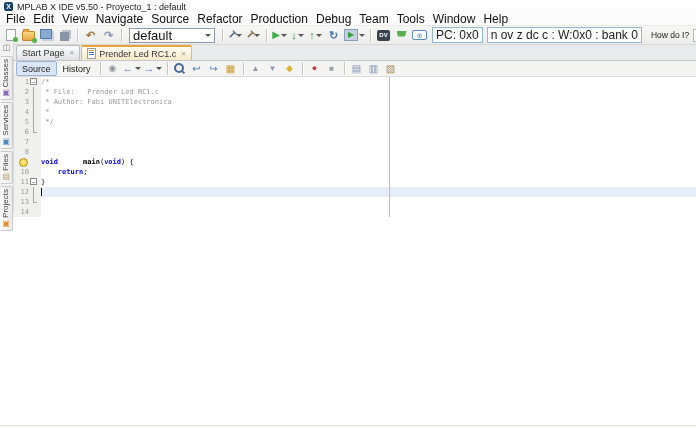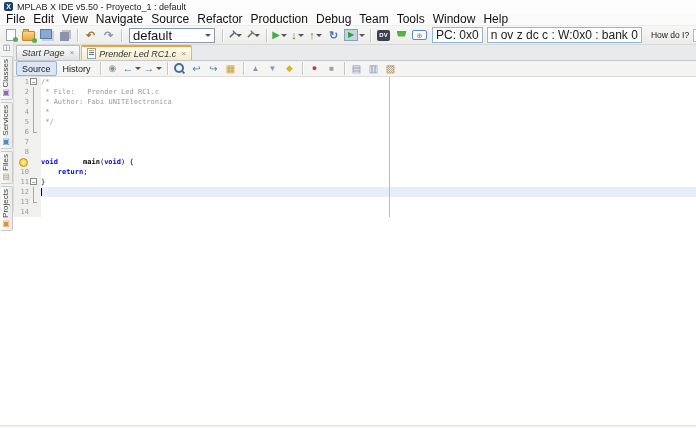--- a/index.html
+++ b/index.html
@@ -47,21 +47,21 @@
   .ic-cart::after{content:"";position:absolute;bottom:-3px;left:1px;width:3px;height:3px;background:#2a7a34;
          border-radius:50%;box-shadow:5px 0 0 #2a7a34;}
   .ic-batt{width:13px;height:8px;border:1px solid #5a8ac0;border-radius:2px;background:#fff;color:#5a8ac0;
          font-size:7px;display:flex;align-items:center;justify-content:center;}
   .ic-mag{width:6px;height:6px;border:2px solid #4a6a9a;border-radius:50%;position:relative;margin:0 2px 2px 0;}
   .ic-mag::after{content:"";position:absolute;width:4px;height:2px;background:#4a6a9a;bottom:-2px;right:-3px;transform:rotate(45deg);}
   .ic-file{width:7px;height:9px;background:#fff;border:1px solid #98a0a8;margin-right:3px;position:relative;flex:none;}
   .ic-file::after{content:"";position:absolute;top:1px;left:1px;right:1px;height:1px;background:#e8a030;
          box-shadow:0 2px 0 #4a7ab0,0 4px 0 #4a7ab0;}
   
-  .tabstrip{height:15px;background:#e8eaec;border-bottom:1px solid #c4c8cc;display:flex;align-items:flex-end;padding-left:16px;font-style:italic;}
+  .tabstrip{height:15px;background:#e8eaec;border-bottom:1px solid #c4c8cc;display:flex;align-items:flex-end;padding-left:16px;}
   .tab{height:14px;display:flex;align-items:center;padding:0 5px;font-size:9px;color:#333;
        border:1px solid #b8bcc0;border-bottom:none;background:linear-gradient(#fcfcfc,#dfe2e5);
        margin-right:1px;border-radius:2px 2px 0 0;white-space:nowrap;}
   .tab.active{background:linear-gradient(#fffdf2,#f5ebc8);border-top:2px solid var(--active_tab_accent,#e8a33d);height:13px;}
   .tab .x{margin-left:5px;color:#8a8a8a;font-size:8px;line-height:1;}
   
   .edtoolbar{height:15px;background:#f4f4f2;border-bottom:1px solid #dcdcda;display:flex;align-items:center;
              padding-left:16px;gap:1px;}
   .edtab{font-size:9px;color:#222;padding:0 5px;height:13px;display:flex;align-items:center;}
   .edtab.toggled{background:#dbe6f5;border:1px solid #9ab4d8;border-radius:2px;}

